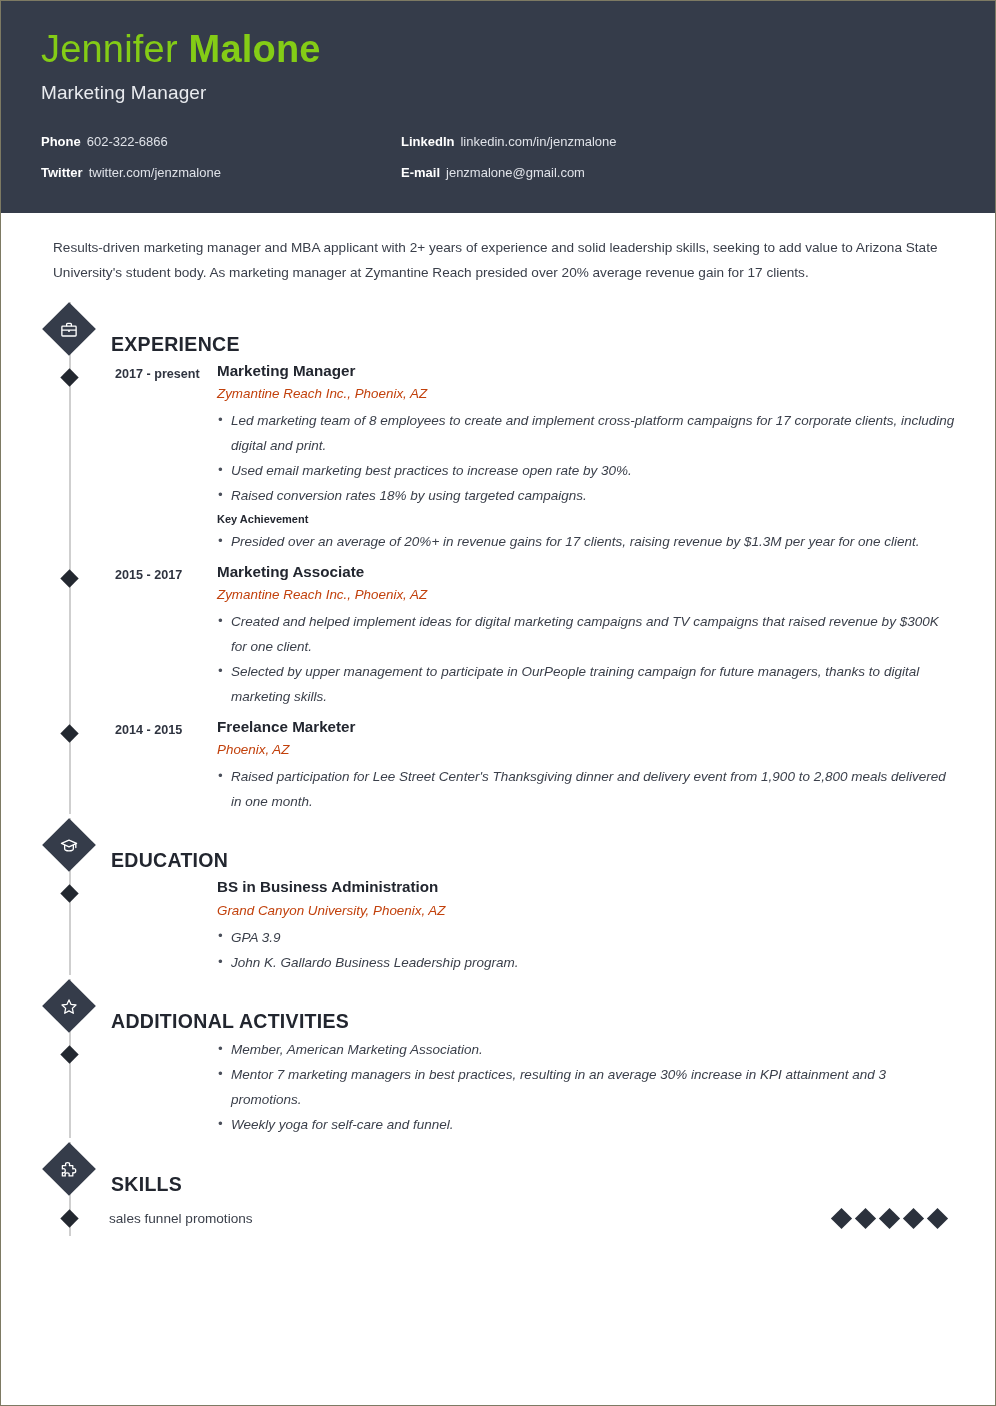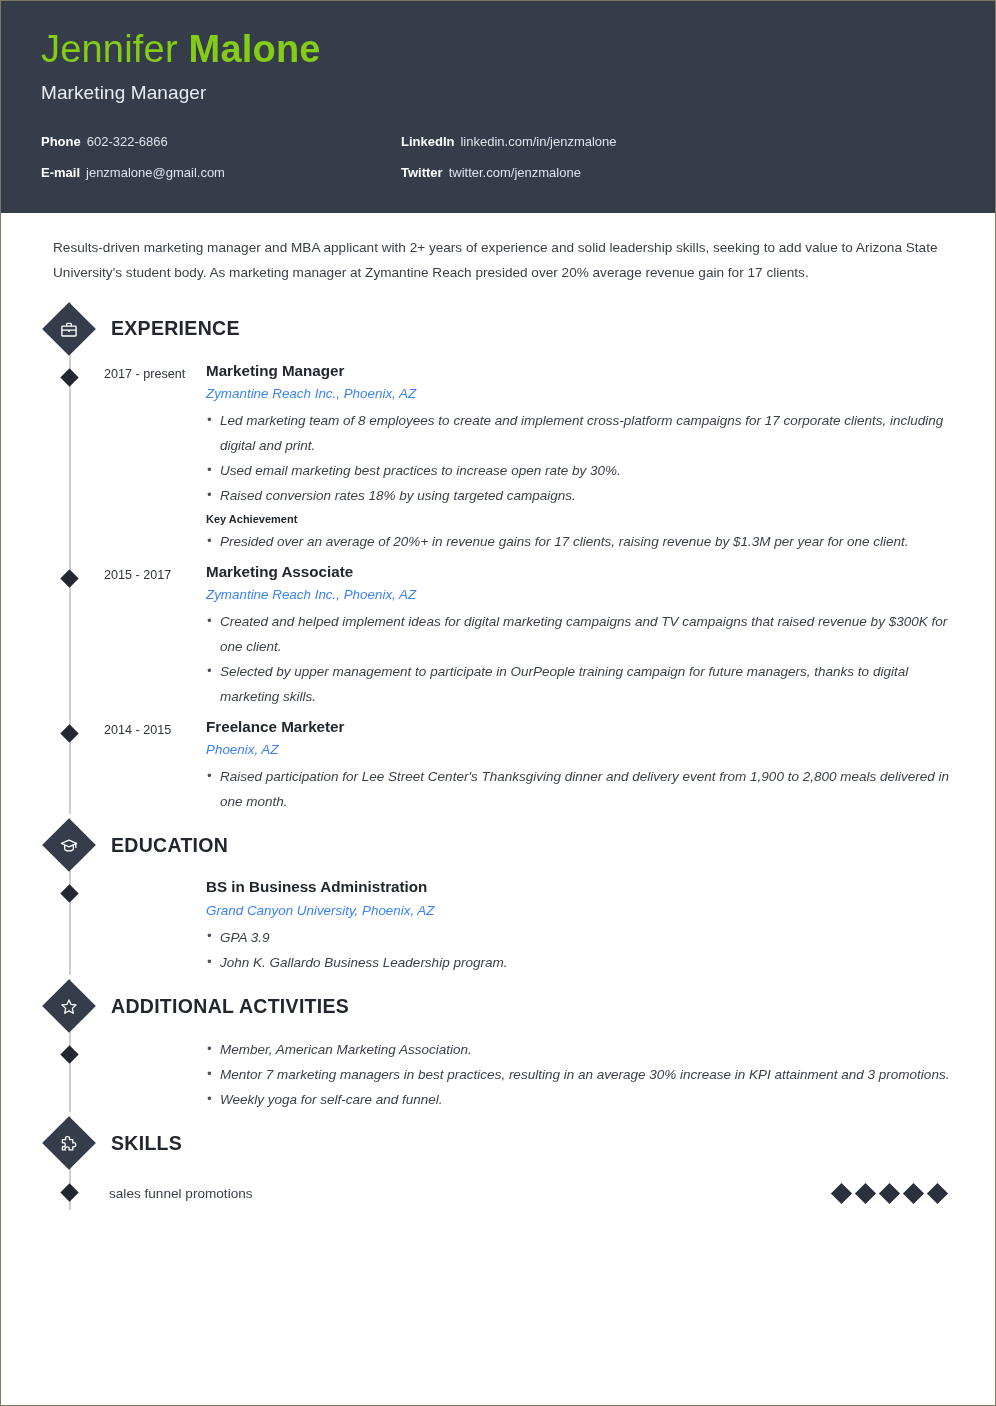--- a/index.html
+++ b/index.html
@@ -84,21 +84,21 @@
     left: 28px;
     top: 0;
     bottom: 0;
     width: 1.5px;
     background: #cfcfcf;
   }
 
   .sec-head {
     position: relative;
     display: flex;
-    align-items: center;
+    align-items: flex-end;
     height: 54px;
     margin-bottom: 2px;
   }
   .sec-diamond {
     position: absolute;
     left: 28px;
     top: 50%;
     width: 38px;
     height: 38px;
     margin-left: -19px;
@@ -136,40 +136,40 @@
     top: 13px;
     width: 13px;
     height: 13px;
     margin-left: -6.5px;
     background: #232830;
     transform: rotate(45deg);
   }
   .dates {
     width: 102px;
     flex: 0 0 102px;
-    margin-left: 35px;
+    margin-left: 46px;
     font-size: 12.6px;
-    font-weight: 400;
+    font-weight: 700;
     line-height: 1.95;
     color: #2f3440;
     padding-top: 4px;
   }
   .entry-main { flex: 1; padding-top: 2px; }
 
   .entry-title {
     font-size: 15.2px;
     font-weight: 700;
     color: #22262f;
     line-height: 1.5;
     margin-bottom: 2px;
   }
   .entry-sub {
     font-size: 13.4px;
     font-style: italic;
-    color: #3b82f6;
+    color: #c2410c;
     line-height: 1.55;
     margin-bottom: 3px;
   }
   .entry-kicker {
     font-size: 11px;
     font-weight: 700;
     color: #22262f;
     line-height: 1.9;
   }
   ul.pts { list-style: none; }
@@ -230,24 +230,24 @@
     <div class="job-title">Marketing Manager</div>
 
     <div class="contact-grid">
       <div class="contact-item">
         <span class="clabel">Phone</span><span>602-322-6866</span>
       </div>
       <div class="contact-item">
         <span class="clabel">LinkedIn</span><span>linkedin.com/in/jenzmalone</span>
       </div>
       <div class="contact-item">
+        <span class="clabel">Twitter</span><span>twitter.com/jenzmalone</span>
+      </div>
+      <div class="contact-item">
         <span class="clabel">E-mail</span><span>jenzmalone@gmail.com</span>
-      </div>
-      <div class="contact-item">
-        <span class="clabel">Twitter</span><span>twitter.com/jenzmalone</span>
       </div>
     </div>
   </div>
 
   <div class="body">
 
     <div class="summary">Results-driven marketing manager and MBA applicant with 2+ years of experience and solid leadership skills, seeking to add value to Arizona State University's student body. As marketing manager at Zymantine Reach presided over 20% average revenue gain for 17 clients.</div>
 
     <div class="section">
       <div class="rail"></div>

